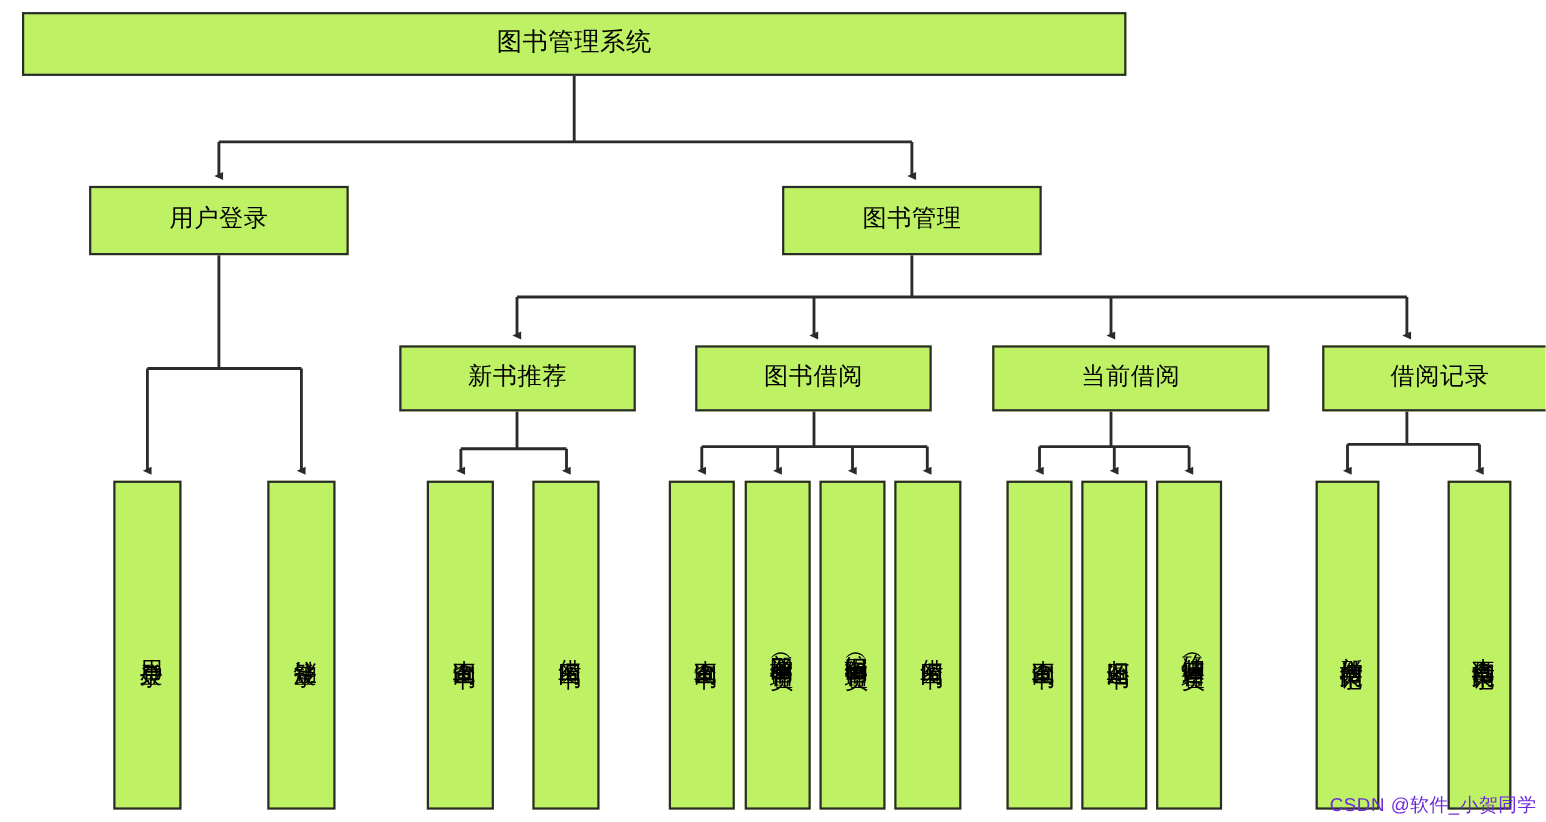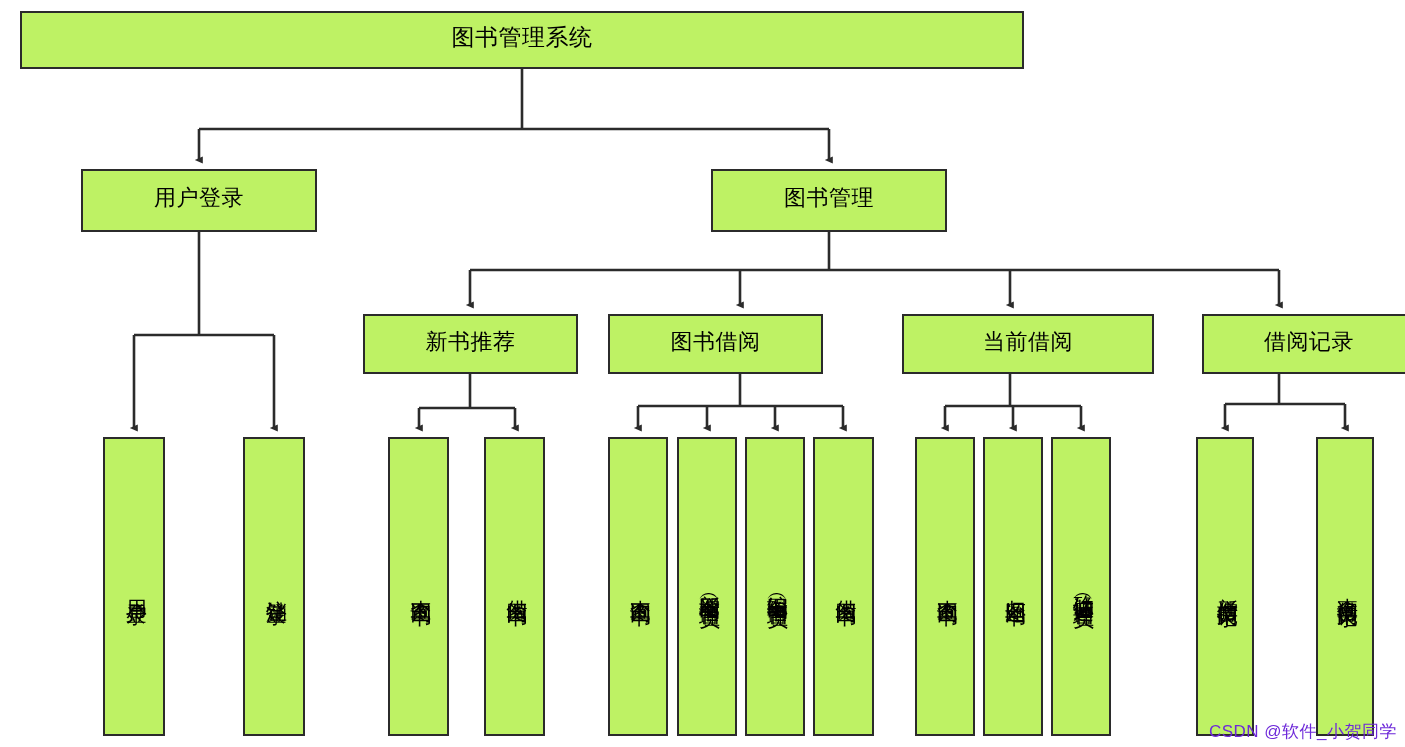--- a/index.html
+++ b/index.html
@@ -141,21 +141,21 @@
   <div class="node horizontal" style="left: 81px; top: 169px; width: 236px; height: 63px;">
     <span>用户登录</span>
   </div>
   <div class="node horizontal" style="left: 711px; top: 169px; width: 236px; height: 63px;">
     <span>图书管理</span>
   </div>
 
   <div class="node horizontal" style="left: 363px; top: 314px; width: 215px; height: 60px;">
     <span>新书推荐</span>
   </div>
-  <div class="node horizontal" style="left: 608px; top: 314px; width: 215px; height: 60px;">
+  <div class="node horizontal" style="left: 632px; top: 314px; width: 215px; height: 60px;">
     <span>图书借阅</span>
   </div>
   <div class="node horizontal" style="left: 902px; top: 314px; width: 252px; height: 60px;">
     <span>当前借阅</span>
   </div>
   <div class="node horizontal" style="left: 1164px; top: 314px; width: 214px; height: 60px; margin-left: 38px;">
     <span>借阅记录</span>
   </div>
 
   <div class="node vertical" style="left: 103px; top: 437px; width: 62px; height: 299px;">

